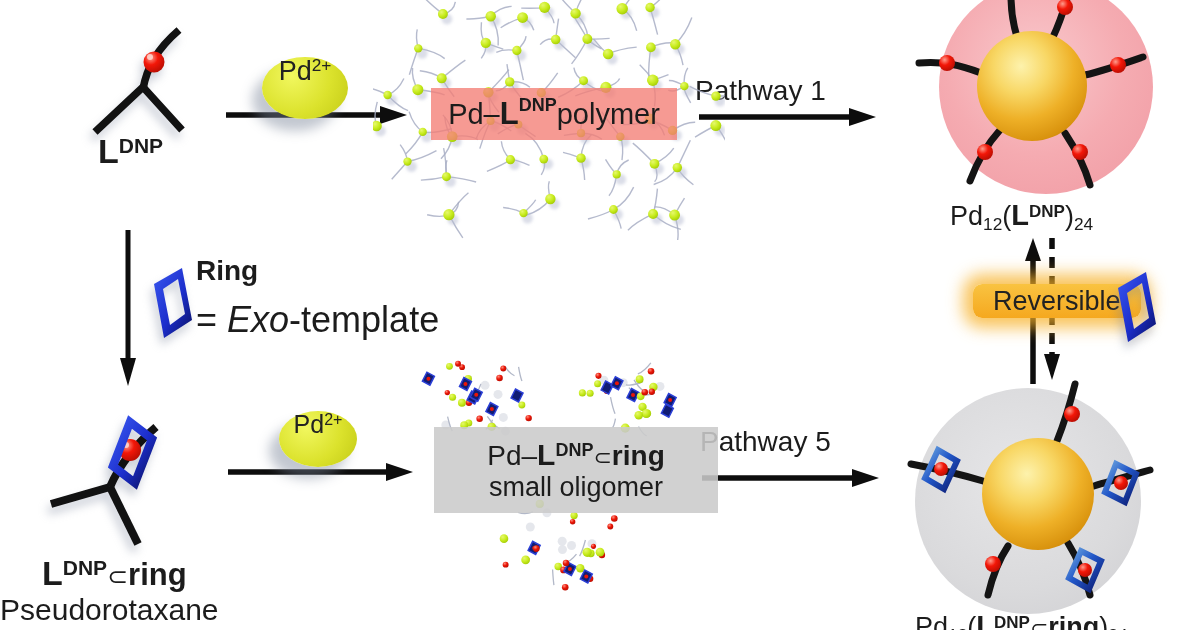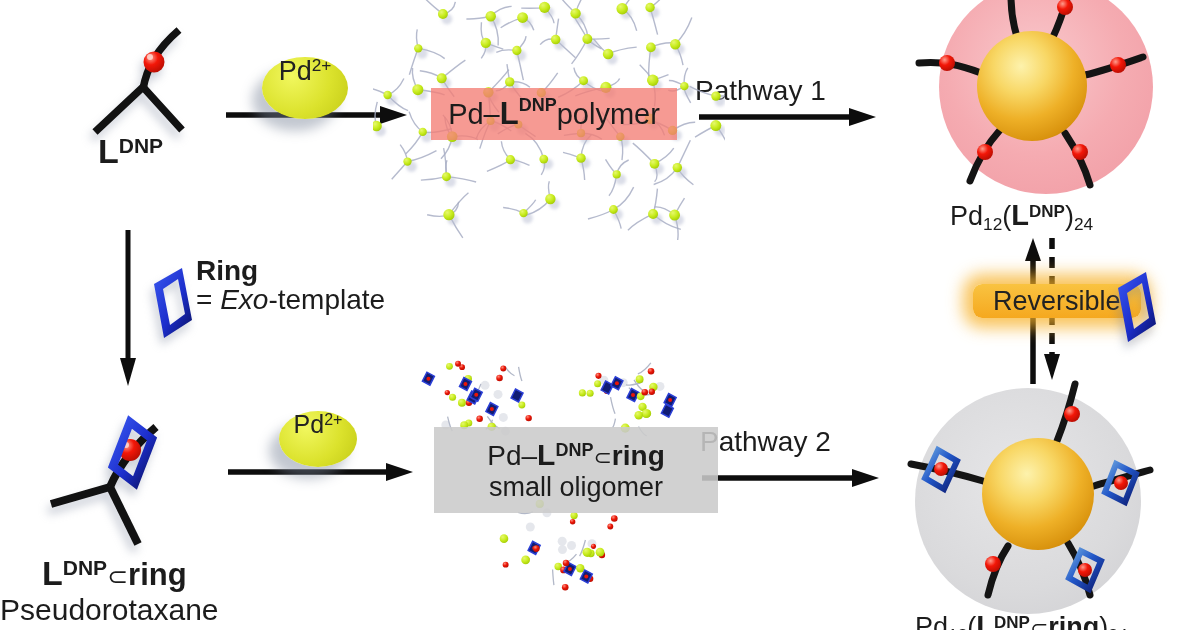--- a/index.html
+++ b/index.html
@@ -373,21 +373,21 @@
         <linearGradient id="ringGA" x1="0" y1="0" x2="1" y2="1">
       <stop offset="0%" stop-color="#3a58f0"></stop>
           <stop offset="55%" stop-color="#1c2ecc"></stop>
           <stop offset="100%" stop-color="#0a1160"></stop>
     </linearGradient>
       </defs>
     <path fill-rule="evenodd" fill="url(#ringGA)" d="M 6 20 L 34 4 L 44 56 L 16 74 Z M 15 25 L 30 15 L 37 50 L 22 61 Z"></path>
   </svg>
   <div class="abs lbl" style="left:196px;top:256px;width:210px">
     <div class="center b" style="font-size:28px">Ring</div>
-    <div style="font-size:28px;margin-top:0">
+    <div style="font-size:36px;margin-top:16px">
       <span>=</span>&nbsp;<span class="i">Exo</span><span>-template</span>
     </div>
   </div>
 
   <svg class="abs shadowed" style="left:35px;top:400px" width="160" height="160" viewBox="0 0 160 160">
     <defs>
       <linearGradient id="ringGP" x1="0" y1="0" x2="1" y2="1">
         <stop offset="0%" stop-color="#3a58f0"></stop>
           <stop offset="55%" stop-color="#1c2ecc"></stop>
           <stop offset="100%" stop-color="#0a1160"></stop>
@@ -549,21 +549,21 @@
         <circle cx="172.63892458099872" cy="176.6431512008421" r="2.7450617857975885" fill="url(#redGS)"></circle>
       </g>
   </svg>
   <div class="abs gray-box lbl" style="left:414px;top:427px;width:284px;height:86px">
     <div>
       <span>Pd–</span><span class="b" style="font-size:30px">L</span><span class="sup" style="font-size:18px">DNP</span><span style="font-size:22px">⊂</span><span class="b">ring</span>
     </div>
     <div style="font-size:27px;margin-top:2px">small oligomer</div>
   </div>
 
-  <div class="abs lbl center" style="left:700px;top:427px;width:170px;font-size:28px">Pathway 2</div>
+  <div class="abs lbl center" style="left:700px;top:427px;width:170px;font-size:28px">Pathway 5</div>
   <svg class="abs" style="left:700px;top:466px" width="180" height="24" viewBox="0 0 180 24">
     <line x1="2" y1="12" x2="154" y2="12" stroke="#0d0d0d" stroke-width="5.5"></line>
     <polygon points="152,3 179,12 152,21" fill="#0d0d0d"></polygon>
   </svg>
 
   <svg class="abs" style="left:905px;top:378px" width="250" height="252" viewBox="0 0 250 252">
     <defs>
       <radialGradient id="grayG" cx="45%" cy="40%" r="70%">
         <stop offset="0%" stop-color="#e6e6e8"></stop>
           <stop offset="70%" stop-color="#dadadc"></stop>

